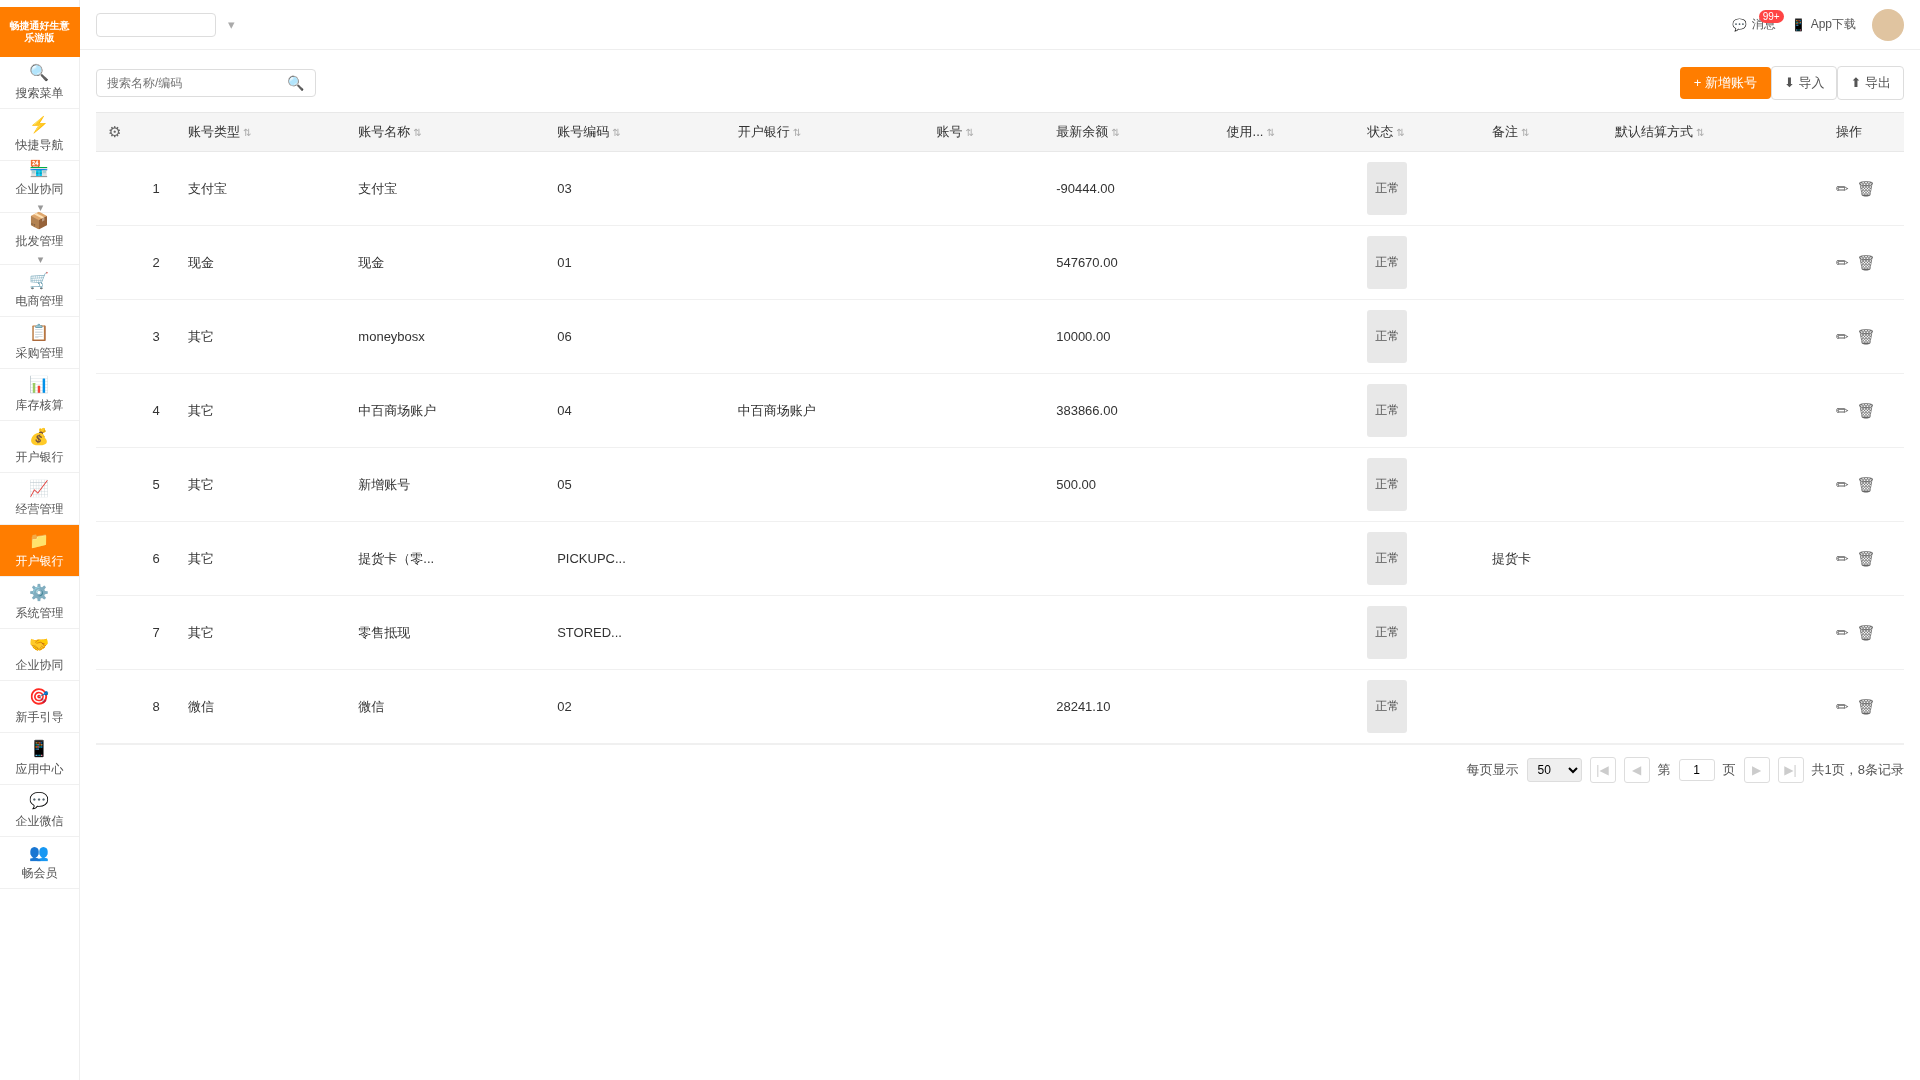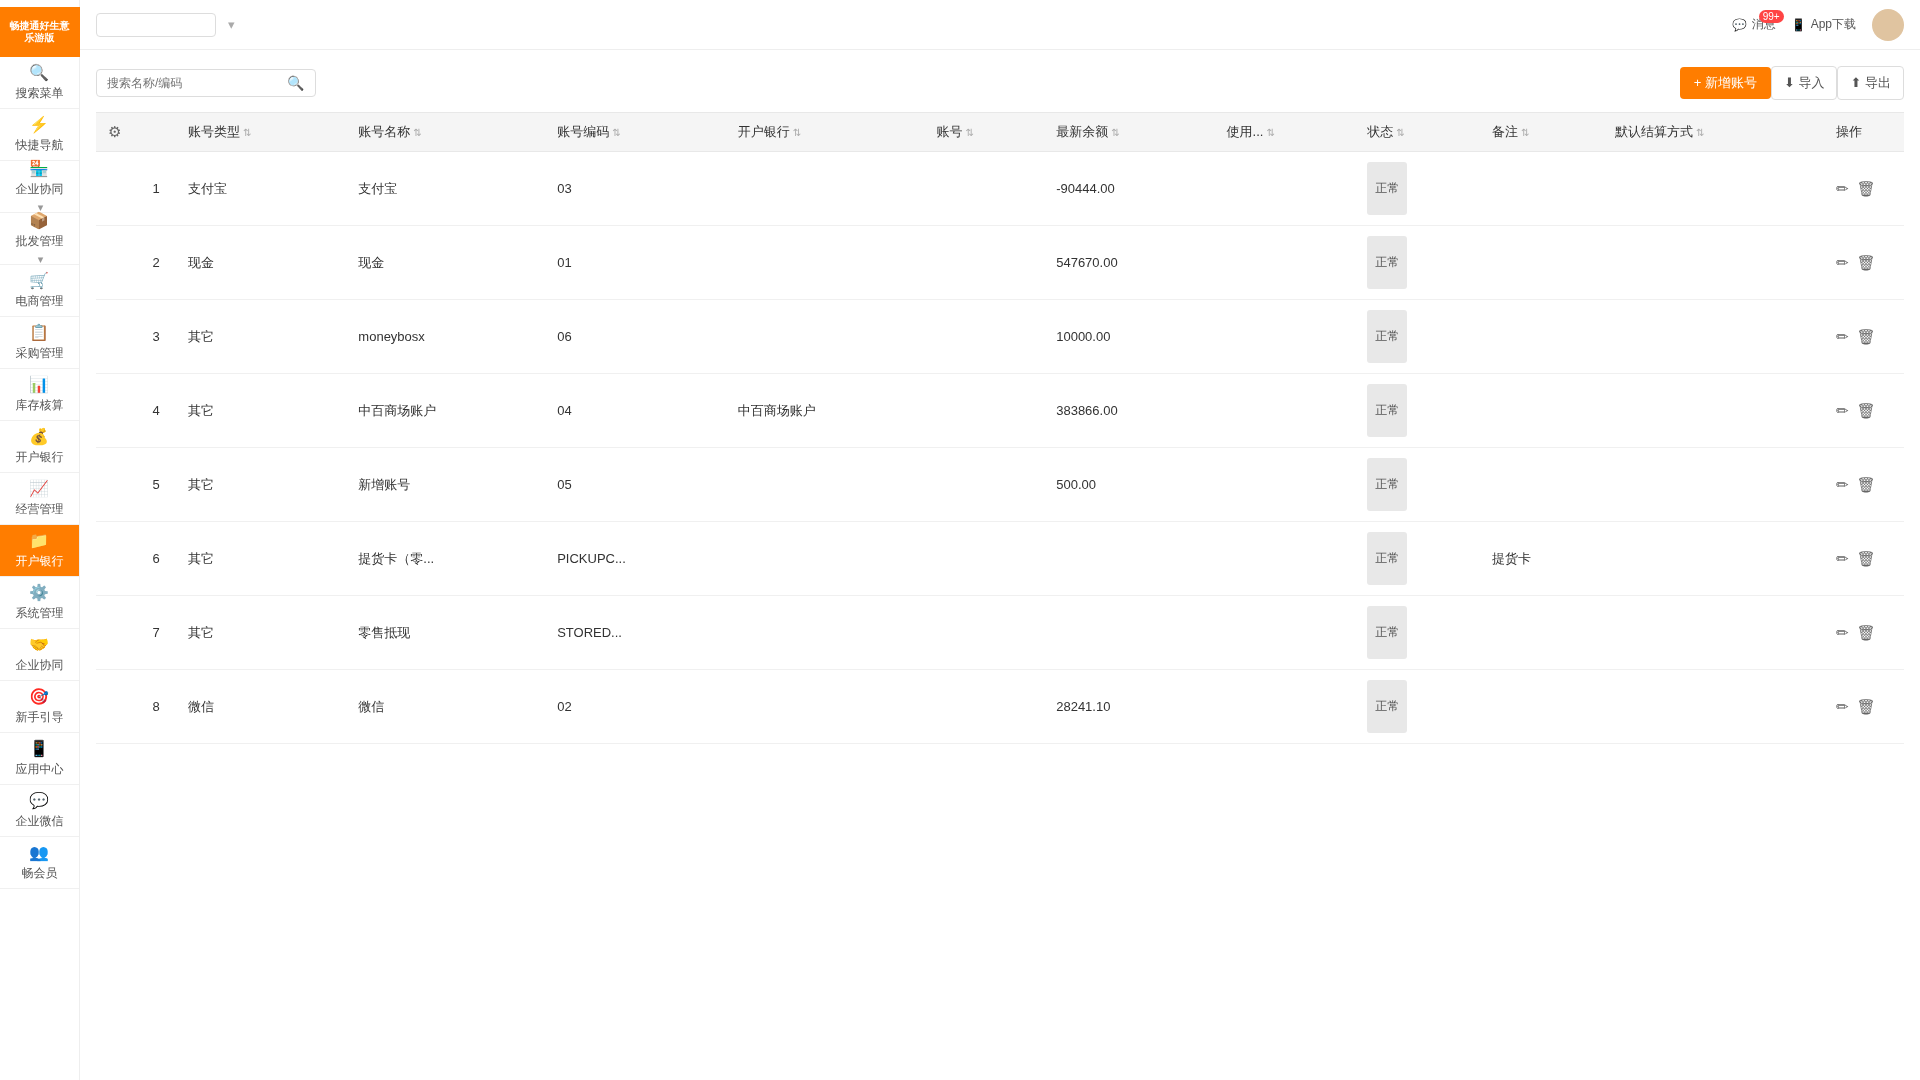--- a/index.html
+++ b/index.html
@@ -624,14 +624,30 @@
       <td>
         <div class="action-cell">
           <span class="action-btn" title="编辑">✏</span>
           <span class="action-btn" title="删除">🗑</span>
         </div>
       </td>
     </tr>
         </tbody>
     </table>
 
+    <div class="pagination-bar">
+      <span>每页显示</span>
+      <select class="page-size-select">
+        <option>50</option>
+        <option>100</option>
+        <option>200</option>
+      </select>
+      <button class="page-nav-btn disabled">|◀</button>
+      <button class="page-nav-btn disabled">◀</button>
+      <span>第</span>
+      <input class="page-input" type="text" value="1" style="">
+      <span>页</span>
+      <button class="page-nav-btn disabled">▶</button>
+      <button class="page-nav-btn disabled">▶|</button>
+      <span>共1页，8条记录</span>
+    </div>
   </div>
 </div>
 
 </body></html>

